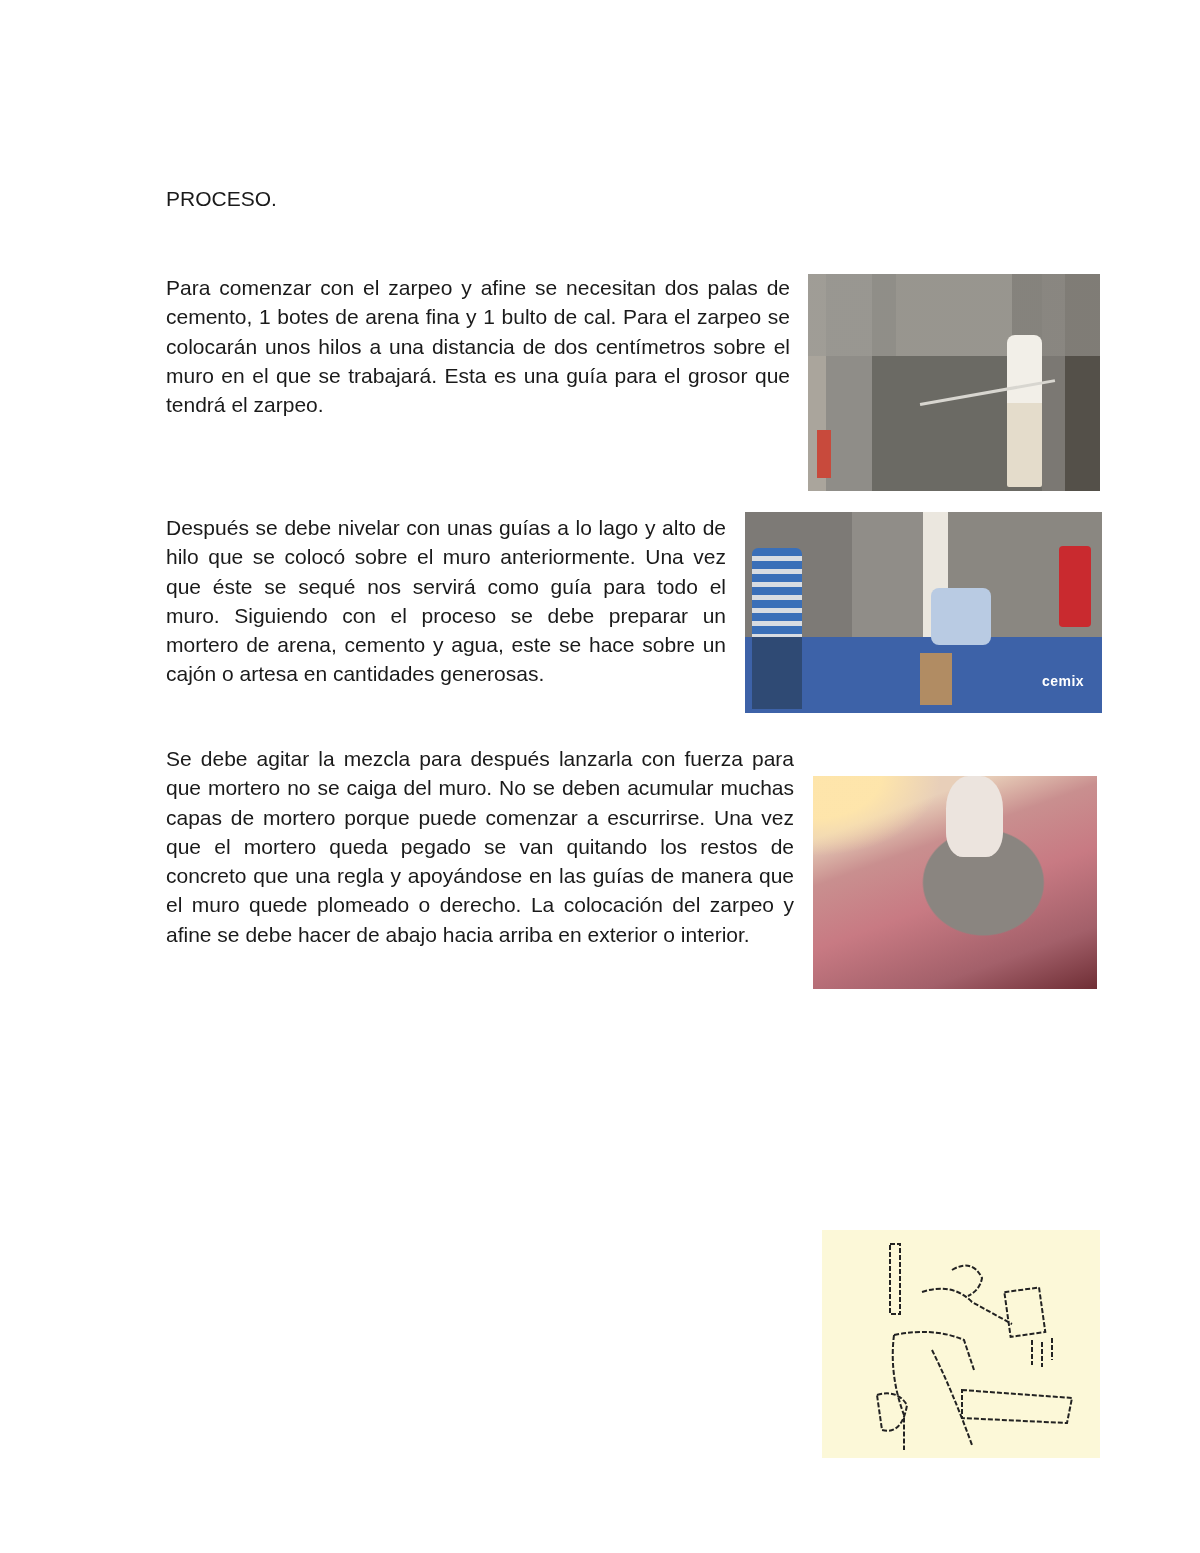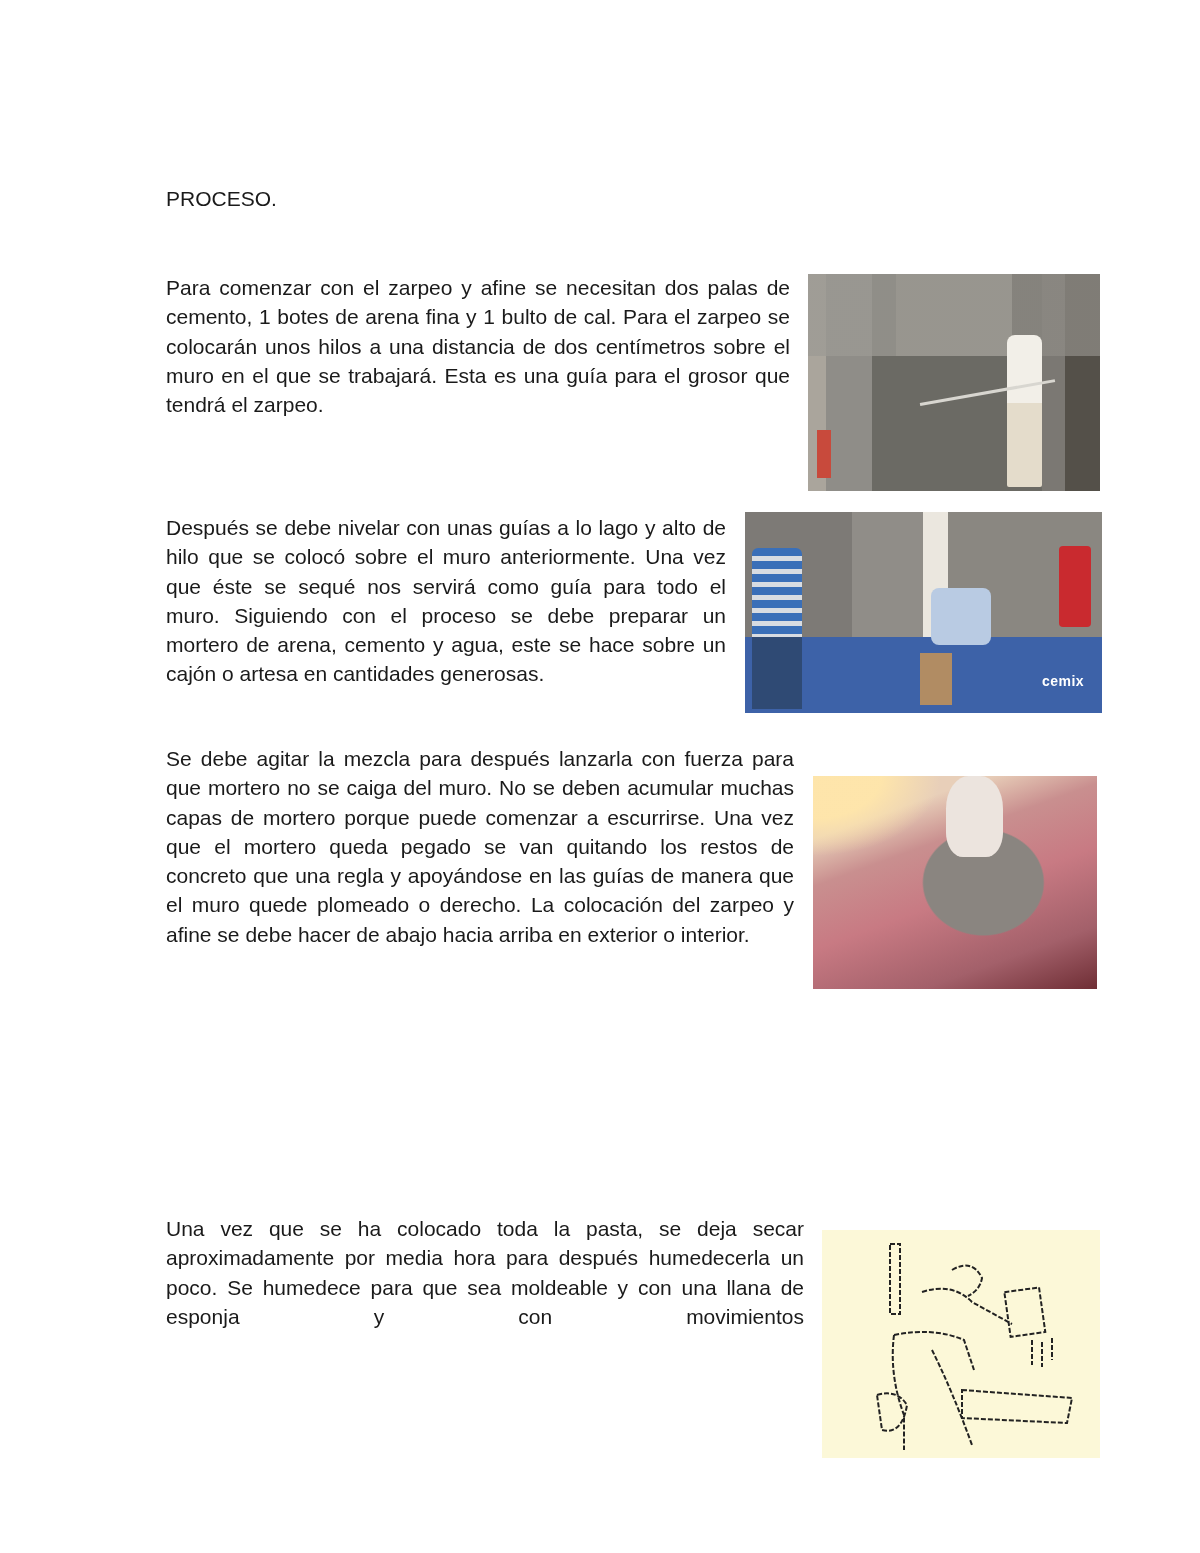--- a/index.html
+++ b/index.html
@@ -58,21 +58,20 @@
 <body>
 
 <div class="page">
 
 
   <div class="subheading">PROCESO.</div>
 
   <p class="para p1">Para comenzar con el zarpeo y afine se necesitan dos palas de cemento, 1 botes de arena fina y 1 bulto de cal. Para el zarpeo se colocarán unos hilos a una distancia de dos centímetros sobre el muro en el que se trabajará. Esta es una guía para el grosor que tendrá el zarpeo.</p>
   <p class="para p2">Después se debe nivelar con unas guías a lo lago y alto de hilo que se colocó sobre el muro anteriormente. Una vez que éste se sequé nos servirá como guía para todo el muro. Siguiendo con el proceso se debe preparar un mortero de arena, cemento y agua, este se hace sobre un cajón o artesa en cantidades generosas.</p>
   <p class="para p3">Se debe agitar la mezcla para después lanzarla con fuerza para que mortero no se caiga del muro. No se deben acumular muchas capas de mortero porque puede comenzar a escurrirse. Una vez que el mortero queda pegado se van quitando los restos de concreto que una regla y apoyándose en las guías de manera que el muro quede plomeado o derecho. La colocación del zarpeo y afine se debe hacer de abajo hacia arriba en exterior o interior.</p>
-  <p class="para p5">Una vez que se ha colocado toda la pasta, se deja secar aproximadamente por media hora para después humedecerla un poco. Se humedece para que sea moldeable y con una llana de esponja y con movimientos</p>
 
   <div class="photo img1">
     <div class="worker"></div>
     <div class="bag"></div>
   </div>
 
   <div class="photo img2">
     <div class="w1"></div>
     <div class="w2"></div>
     <div class="w3"></div>

